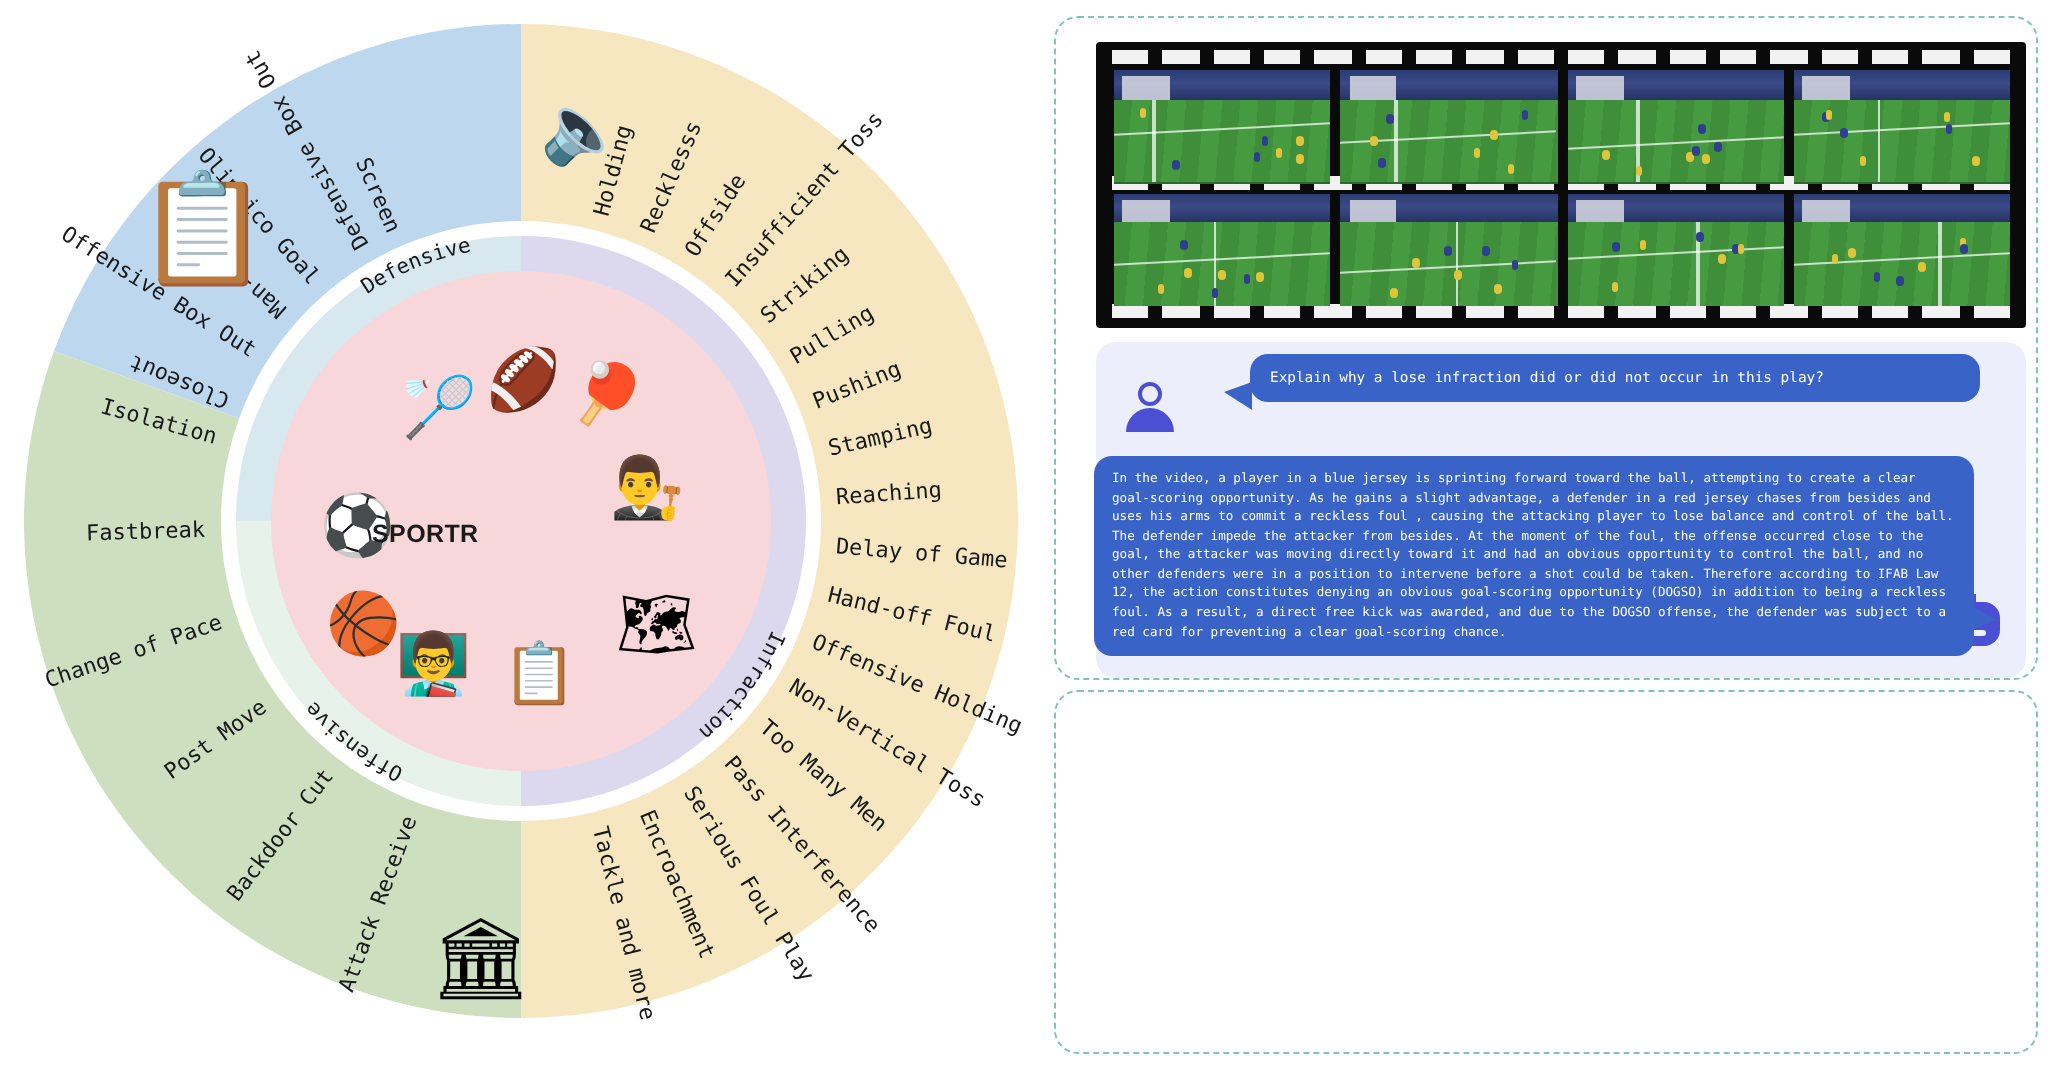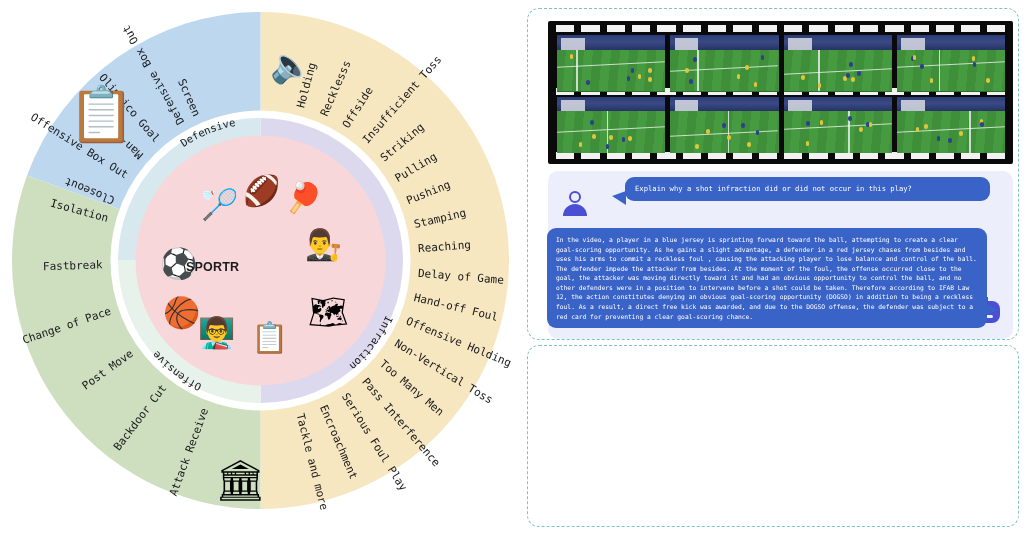--- a/index.html
+++ b/index.html
@@ -376,21 +376,21 @@
           <span class="ant"></span>
             <span class="rbody"></span>
           <span class="eye l"></span>
             <span class="eye r"></span>
             <span class="mouth"></span>
         </div>
       </div>
 
       <div class="bubble b-q1">
         <span class="tail"></span>
-        <span>Explain why a shot infraction did or did not occur in this play?</span>
+        <span>Explain why a lose infraction did or did not occur in this play?</span>
       </div>
 
       <div class="bubble b-a1">
         <span class="tail"></span>
         <span>In the video, a player in a blue jersey is sprinting forward toward the ball, attempting to create a clear goal-scoring opportunity. As he gains a slight advantage, a defender in a red jersey chases from besides and uses his arms to commit a reckless foul , causing the attacking player to lose balance and control of the ball. The  defender impede the attacker from besides. At the moment of the foul, the offense occurred close to the goal, the attacker was moving directly toward it and had an obvious opportunity to control the ball, and no other defenders were in a position to intervene before a shot could be taken. Therefore according to IFAB Law 12, the action constitutes denying an obvious goal-scoring opportunity (DOGSO) in addition to being a reckless foul. As a result, a direct free kick was awarded, and due to the DOGSO offense, the defender was subject to a red card for preventing a clear goal-scoring chance.</span>
       </div>
     </div>
 
     <div class="dashed-box box-bottom">
 

